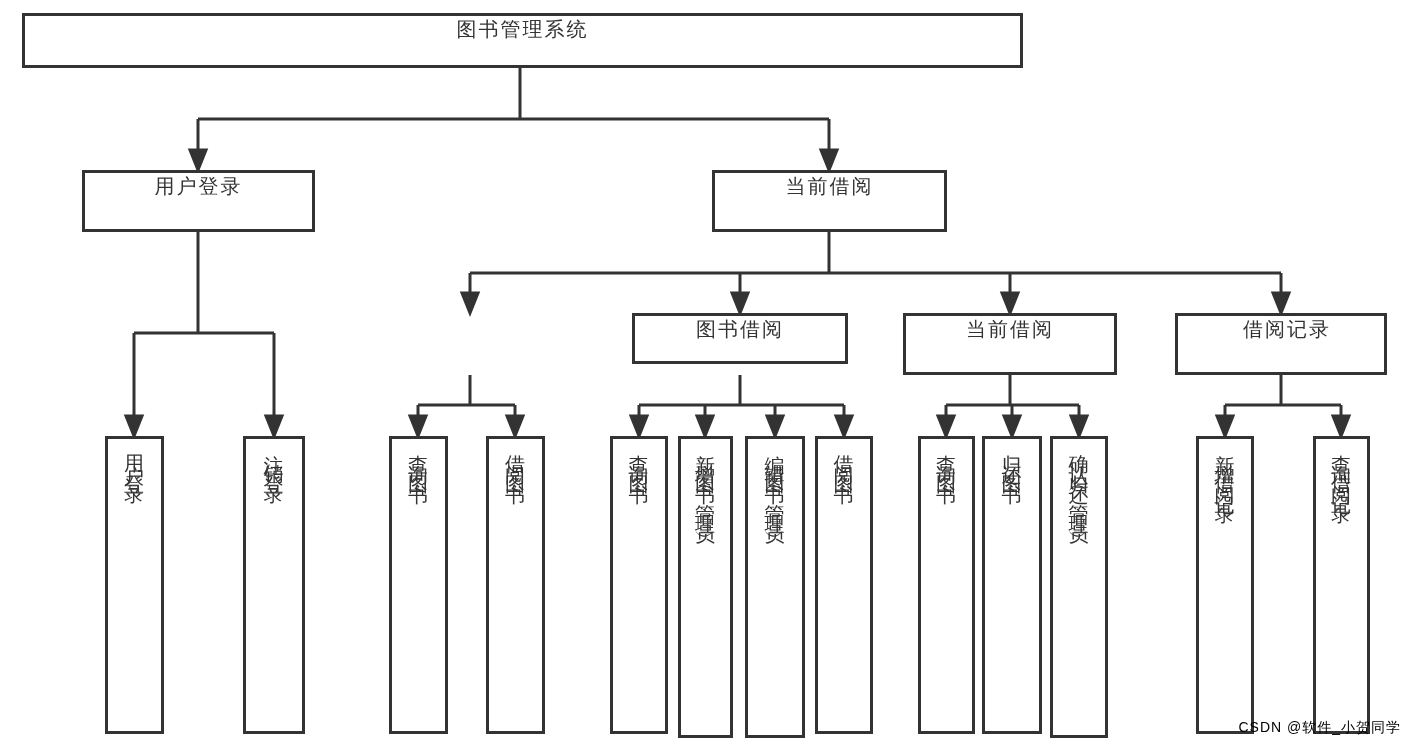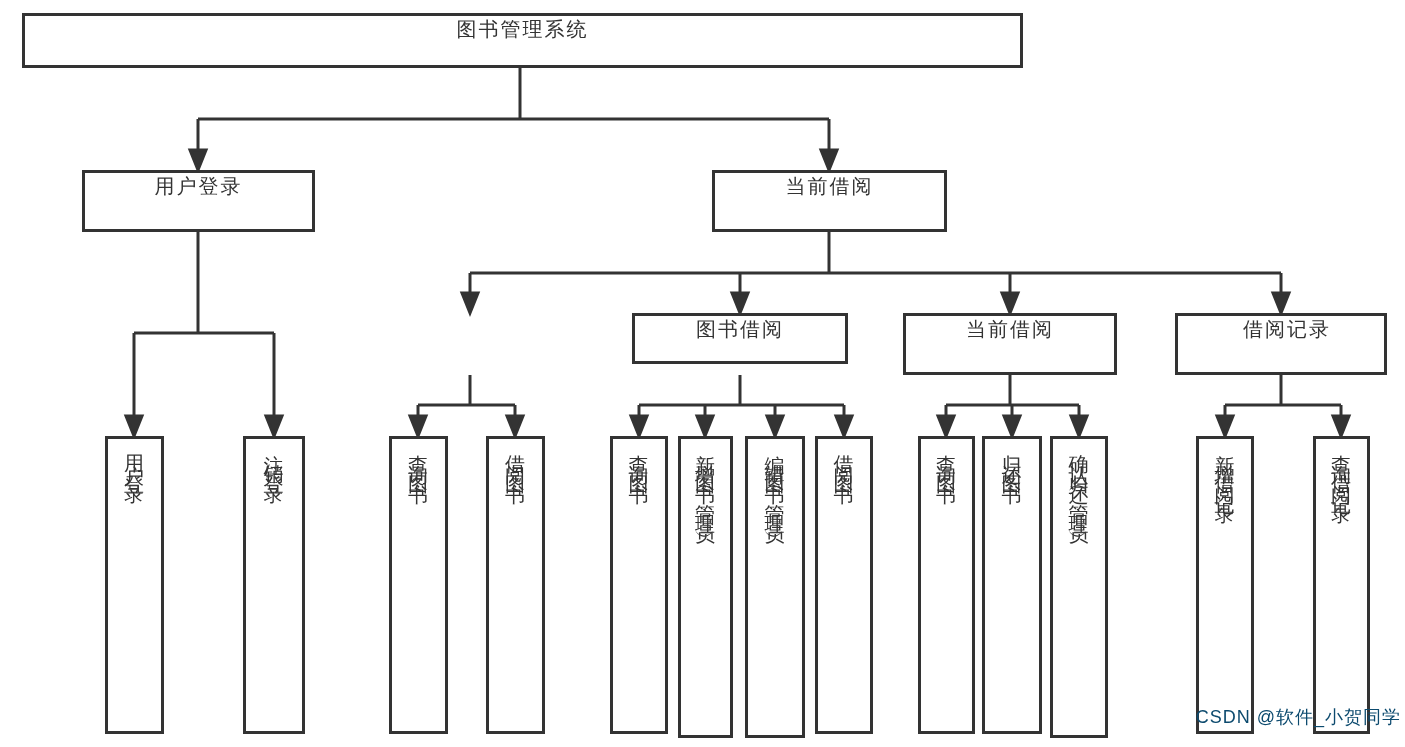--- a/index.html
+++ b/index.html
@@ -11,22 +11,22 @@
   .box{
     position:absolute;background:#ffffff;border:3px solid #333333;
     box-sizing:border-box;display:flex;align-items:flex-start;justify-content:center;
   }
   .hlabel{font-size:20px;letter-spacing:2px;white-space:nowrap;}
   .vtext{
     writing-mode:vertical-rl;text-orientation:mixed;
     font-size:20px;letter-spacing:10px;line-height:1;white-space:nowrap;
   }
   .watermark{
-    position:absolute;right:4px;bottom:18px;z-index:5;
-    font-size:18px;letter-spacing:1px;color:#0c4a6e;white-space:nowrap;
+    position:absolute;right:4px;bottom:10px;z-index:5;
+    font-size:14px;letter-spacing:1px;color:#000000;white-space:nowrap;
   }
 </style>
 </head>
 <body>
 
 <div class="stage">
 
   <svg class="connectors" viewBox="0 0 1405 747" xmlns="http://www.w3.org/2000/svg">
     <g stroke="#333333" stroke-width="3" fill="#333333">
 

